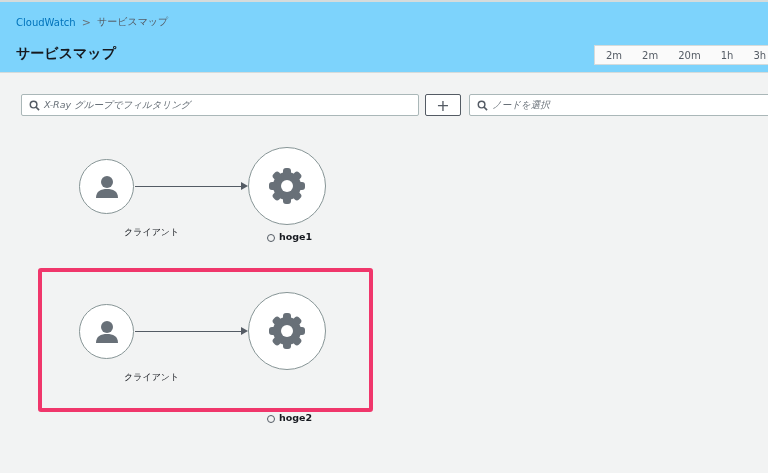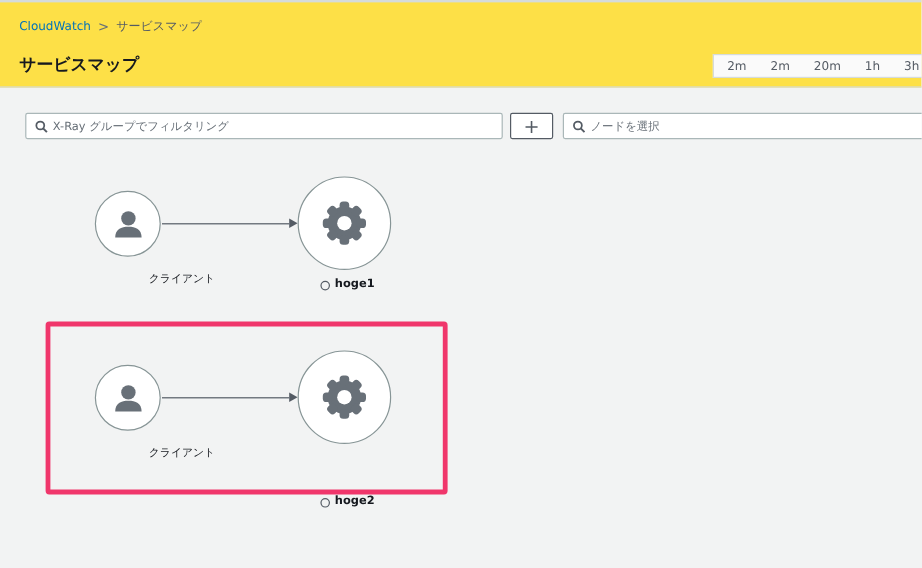--- a/index.html
+++ b/index.html
@@ -1,25 +1,25 @@
 <!DOCTYPE html>
 <html><head>
 <meta charset="utf-8">
 <style>
   html,body{margin:0;padding:0;}
   body{width:768px;height:473px;overflow:hidden;background:#f2f3f3;font-family:"DejaVu Sans","Liberation Sans",sans-serif;position:relative;}
-  .header{position:absolute;left:0;top:0;width:768px;height:73px;background:#fde047;border-top:2px solid #d5dbdb;border-bottom:1px solid #d5dbdb;box-sizing:border-box;padding-left:24px;}
+  .header{position:absolute;left:0;top:0;width:768px;height:73px;background:#7dd3fc;border-top:2px solid #d5dbdb;border-bottom:1px solid #d5dbdb;box-sizing:border-box;padding-left:24px;}
   .crumbs{position:absolute;left:16px;top:13px;font-size:10px;color:#545b64;display:flex;align-items:center;gap:6px;}
   .crumbs .link{color:#0073bb;}
   .crumbs .sep{color:#687078;font-size:11px;}
   .title{position:absolute;left:16px;top:43px;font-size:14px;font-weight:bold;color:#16191f;}
   .timebar{position:absolute;left:594px;top:43px;height:20px;width:190px;border:1px solid #d5dbdb;background:#fafafa;display:flex;align-items:center;box-sizing:border-box;}
   .timebar span{font-size:10px;color:#545b64;padding:0 9px 0 11px;}
   .search{position:absolute;top:94px;height:22px;background:#fff;border:1px solid #aab7b8;border-radius:2px;box-sizing:border-box;display:flex;align-items:center;}
-  .search .ph{font-size:9.5px;color:#687078;margin-left:4px;}
+  .search .ph{font-size:9.5px;color:#687078;font-style:italic;margin-left:4px;}
   .search svg{margin-left:7px;}
   .plus{position:absolute;left:425px;top:94px;width:36px;height:22px;background:#fff;border:1px solid #545b64;border-radius:2px;box-sizing:border-box;display:flex;align-items:center;justify-content:center;font-size:16px;color:#545b64;}
   .node{position:absolute;border-radius:50%;background:#fff;border:1px solid #879596;box-sizing:border-box;display:flex;align-items:center;justify-content:center;}
   .lbl{position:absolute;font-size:9px;color:#16191f;white-space:nowrap;margin-left:48px;}
   .svc-lbl{position:absolute;font-size:9.5px;font-weight:bold;color:#16191f;display:flex;align-items:flex-end;gap:4px;white-space:nowrap;}
   .svc-lbl .dot{width:6px;height:6px;border:1px solid #545b64;border-radius:50%;display:inline-block;}
   .edge{position:absolute;height:1px;background:#545b64;}
   .arrow{position:absolute;width:0;height:0;border-top:4px solid transparent;border-bottom:4px solid transparent;border-left:7px solid #545b64;}
   .highlight{position:absolute;left:38px;top:268px;width:335px;height:144px;border:4px solid #f0366b;border-radius:3px;box-sizing:border-box;}
 </style>

